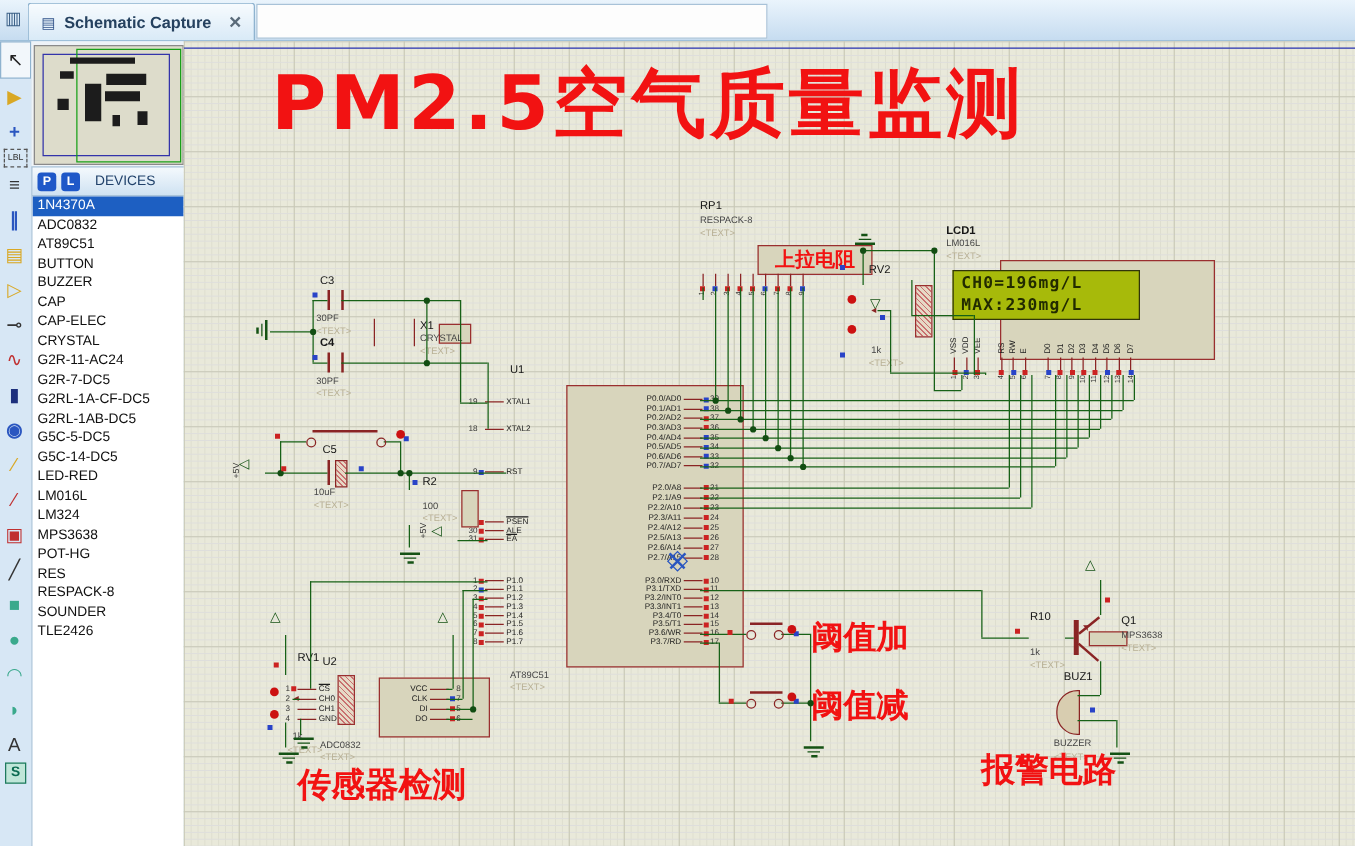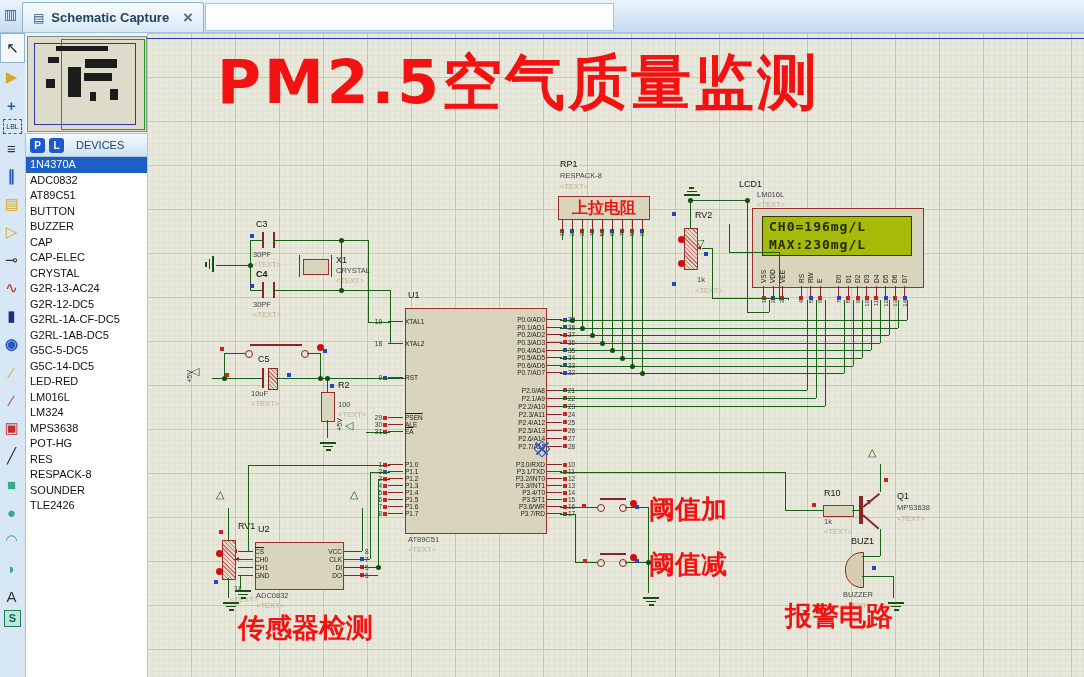--- a/index.html
+++ b/index.html
@@ -55,21 +55,21 @@
   .ann{position:absolute;color:#f21212;font-weight:bold;font-family:"DejaVu Sans",sans-serif;white-space:nowrap;text-align:center;}
 
   .wire{position:absolute;background:#176117;}
   .lead{position:absolute;background:#8a2424;}
   .dot{position:absolute;width:5px;height:5px;border-radius:50%;background:#124d12;}
   .sqr{position:absolute;width:4px;height:4px;background:#cc2222;}
   .sqb{position:absolute;width:4px;height:4px;background:#2943c8;}
   .rdot{position:absolute;width:7px;height:7px;border-radius:50%;background:#cc1111;}
   .circ{position:absolute;width:6px;height:6px;border:1px solid #8a2424;border-radius:50%;background:transparent;}
 
-  .cbox{position:absolute;background:#d8d5bc;border:1px solid #9a2f2f;}
+  .cbox{position:absolute;background:#d8d5bc;border:1px solid #9a2f2f;margin-left:48px;}
   .hatch{background:repeating-linear-gradient(45deg,#c97070 0 1px,#e6d9c6 1px 3px);}
   .ref{position:absolute;font-size:9px;color:#161616;white-space:nowrap;}
   .val{position:absolute;font-size:7.5px;color:#454545;white-space:nowrap;}
   .ph{position:absolute;font-size:7.5px;color:#b9b196;white-space:nowrap;}
 
   
   .pgrp{position:absolute;width:112px;}
   .prow{display:flex;align-items:center;height:7px;}
   .pitch757 .prow{height:7.57px;}
   .pitch8 .prow{height:8px;}
@@ -217,22 +217,22 @@
     <div class="devlist">
 
     <div class="devitem selected">1N4370A</div>
         <div class="devitem">ADC0832</div>
         <div class="devitem">AT89C51</div>
         <div class="devitem">BUTTON</div>
         <div class="devitem">BUZZER</div>
         <div class="devitem">CAP</div>
         <div class="devitem">CAP-ELEC</div>
         <div class="devitem">CRYSTAL</div>
-        <div class="devitem">G2R-13-AC24</div>
-        <div class="devitem">G2R-12-DC5</div>
+        <div class="devitem">G2R-11-AC24</div>
+        <div class="devitem">G2R-7-DC5</div>
         <div class="devitem">G2RL-1A-CF-DC5</div>
         <div class="devitem">G2RL-1AB-DC5</div>
         <div class="devitem">G5C-5-DC5</div>
         <div class="devitem">G5C-14-DC5</div>
         <div class="devitem">LED-RED</div>
         <div class="devitem">LM016L</div>
         <div class="devitem">LM324</div>
         <div class="devitem">MPS3638</div>
         <div class="devitem">POT-HG</div>
         <div class="devitem">RES</div>
@@ -295,21 +295,21 @@
           <span class="vnum">8</span>
         </div>
         <div class="vcol cb">
           <span class="vstub"></span>
           <span class="pind"></span>
           <span class="vnum">9</span>
         </div>
       </div>
     <span class="tri" style="left:549px;top:205px;">▽</span>
 
-    <span class="ref" style="left:592px;top:146px;">LCD1</span>
+    <span class="ref" style="left:610px;top:146px;font-weight:bold;">LCD1</span>
     <span class="val" style="left:610px;top:157px;">LM016L</span>
     <span class="ph" style="left:610px;top:167px;">&lt;TEXT&gt;</span>
     <div class="cbox" style="left:605px;top:175px;width:170px;height:78px;"></div>
     <div class="lcdscreen" style="left:615px;top:183px;width:148px;height:38px;"></div>
     <span class="lcdline" style="left:622px;top:186px;">CH0=196mg/L</span>
     <span class="lcdline" style="left:622px;top:204px;">MAX:230mg/L</span>
     <div class="vrow" style="left:612px;top:216px;">
 
     <div class="lcol cr">
           <span>VSS</span>

